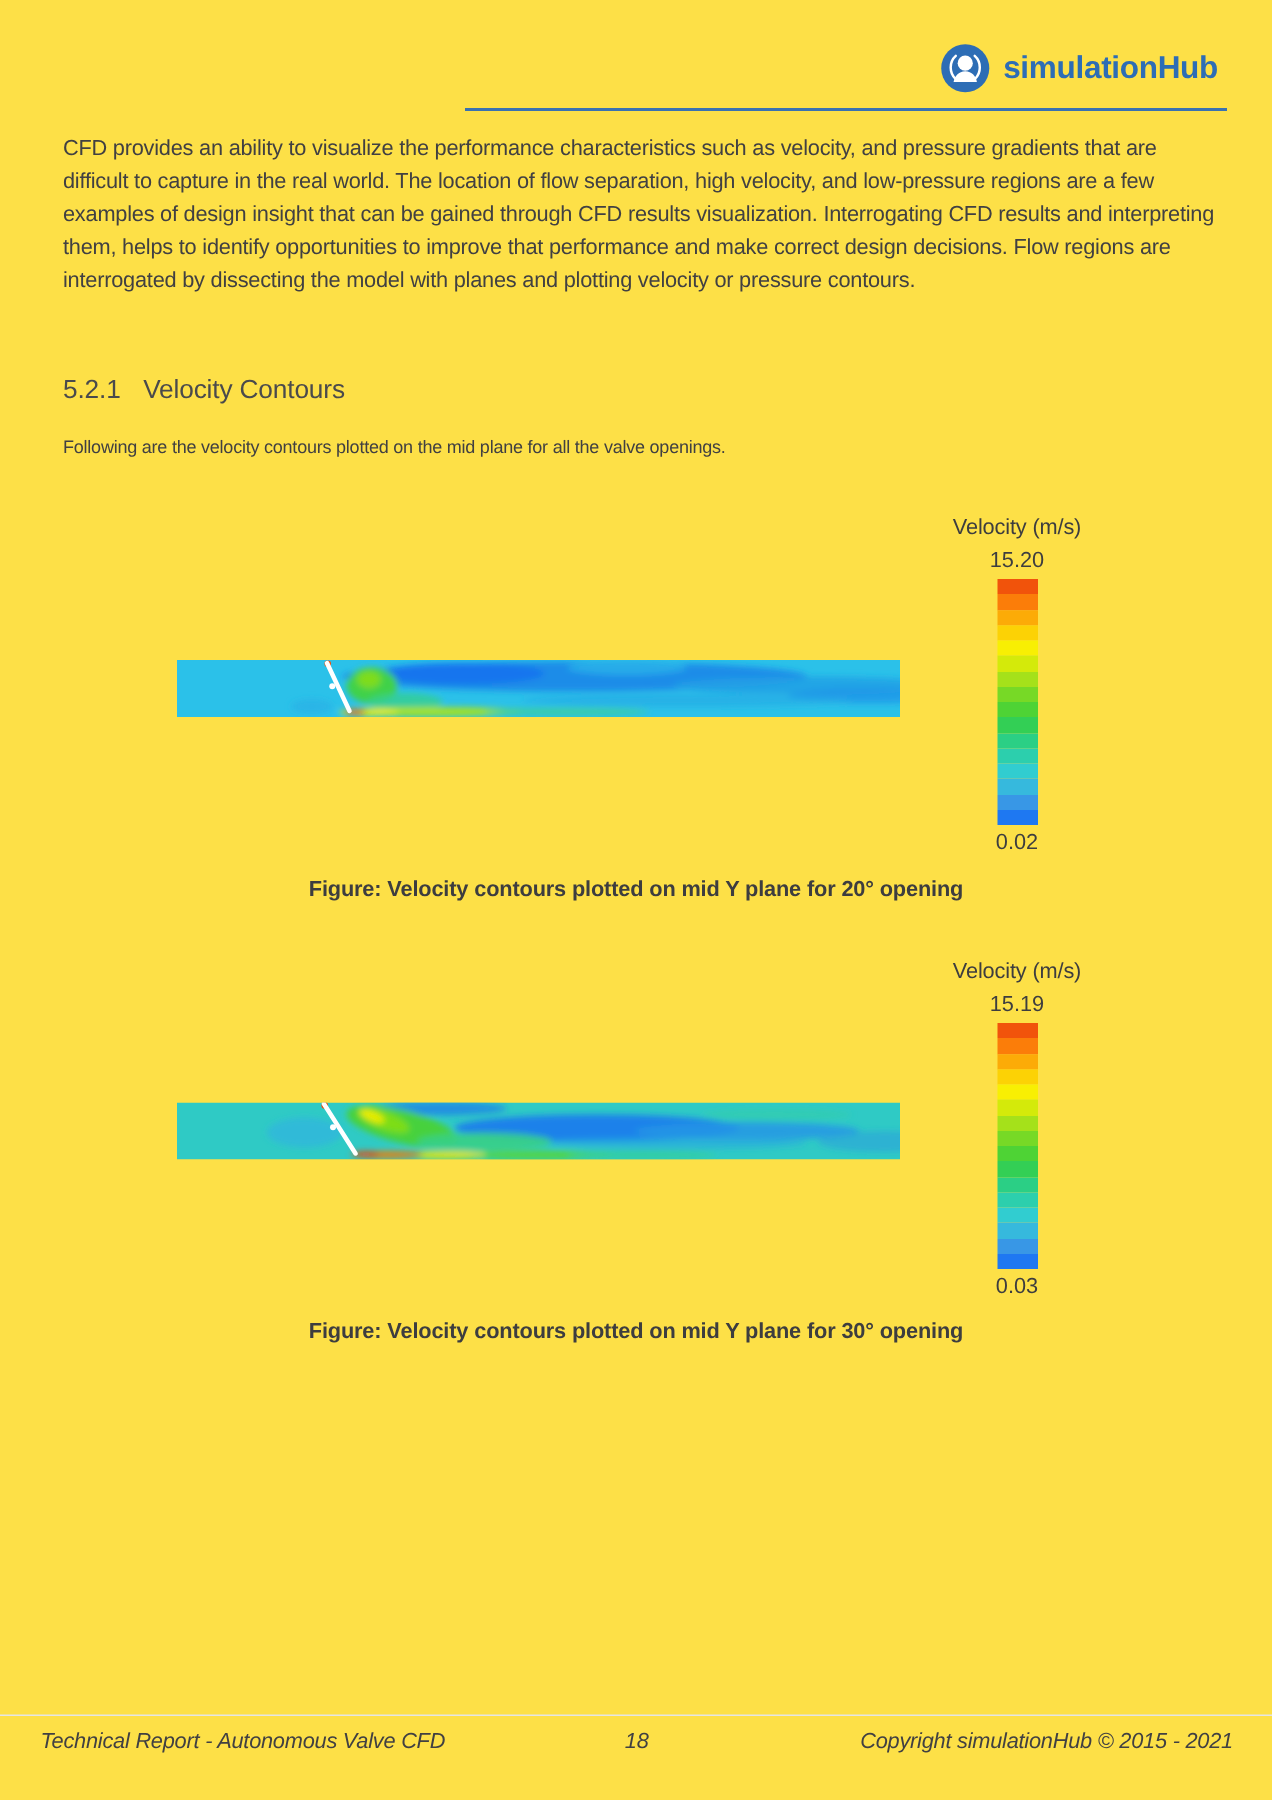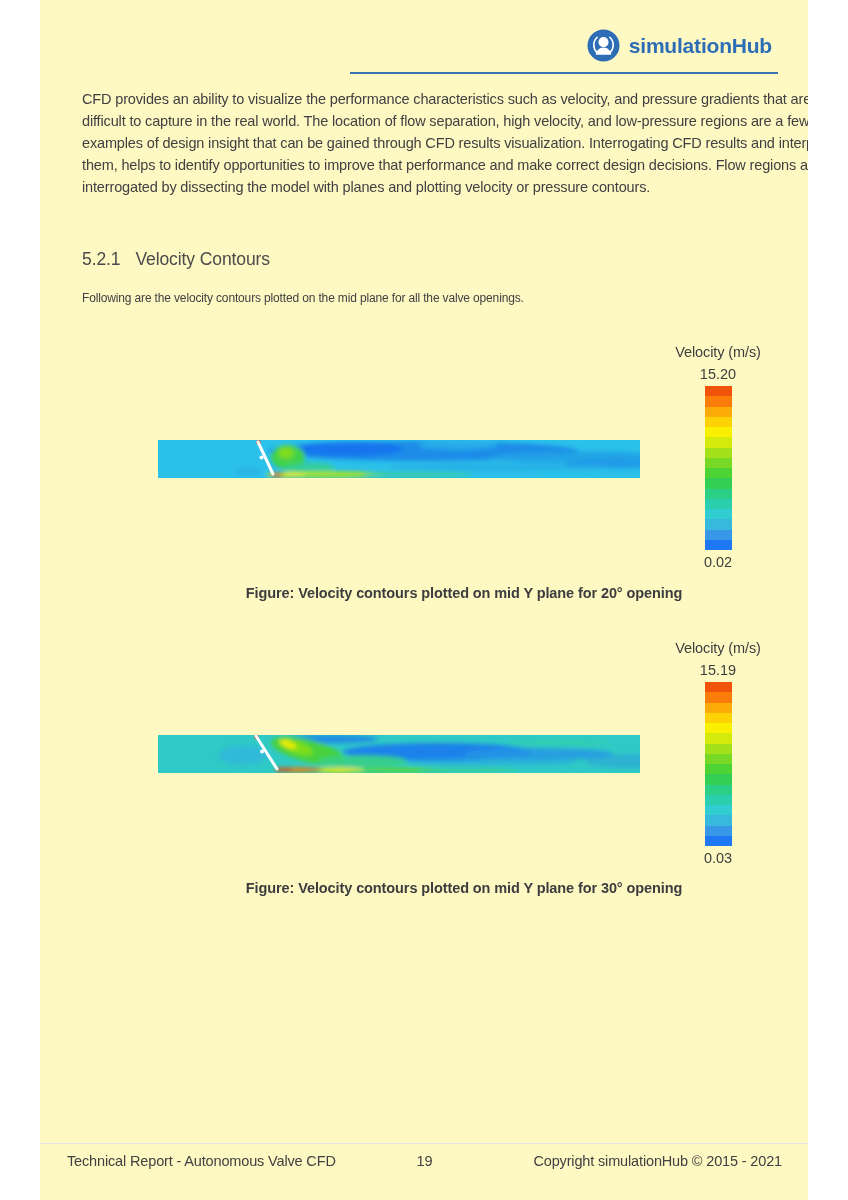--- a/index.html
+++ b/index.html
@@ -1,19 +1,19 @@
 <!DOCTYPE html>
 <html><head>
 <meta charset="utf-8">
 <style>
   * { margin:0; padding:0; box-sizing:border-box; }
   html,body { background:#ffffff; }
   body { font-family:"Liberation Sans", sans-serif; color:#414042; }
   .page {
-    position:relative; width:768px; height:1200px; background:#fef9c3;
+    position:relative; width:848px; height:1200px; background:#fde047;
     overflow:hidden; margin:0 auto;
   }
   
   .brand { position:absolute; top:29px; right:36px; display:flex; align-items:center; gap:9px; }
   .brand-name { font-size:21px; font-weight:bold; color:#2d6db5; letter-spacing:-0.2px; }
   .logo-icon { width:33px; height:33px; display:block; }
   .header-rule { position:absolute; top:72px; left:310px; right:30px; height:2px; background:#3a72b0; }
   
   .intro { position:absolute; top:88px; left:42px; width:768px; font-size:14.5px;
            line-height:22px; letter-spacing:-0.15px; color:#414042; }
@@ -34,21 +34,21 @@
   .plot-1 { top:440px; }
   .plot-2 { top:735px; }
   .caption { position:absolute; left:0; width:848px; text-align:center; font-weight:bold;
              font-size:14.5px; color:#3d3d3f; letter-spacing:-0.1px; }
   .caption-1 { top:585px; }
   .caption-2 { top:880px; }
   
   .footer-rule { position:absolute; top:1143px; left:0; right:0; height:1px; background:#e5e5e5; }
   .footer { position:absolute; top:1153px; left:27px; right:26px; display:grid;
             grid-template-columns:1fr auto 1fr; align-items:center; font-size:14.5px;
-            letter-spacing:-0.15px; color:#414042; }
+            letter-spacing:-0.15px; color:#414042;font-style:italic; }
   .footer-left { text-align:left; }
   .footer-page { text-align:center; }
   .footer-right { text-align:right;margin-left:32px; }
 </style>
 </head>
 <body>
 
 <div class="page">
 
   <div class="brand">
@@ -178,17 +178,17 @@
     <circle cx="98.5" cy="2" r="2.2" fill="#ee4a0d"></circle>
     <line x1="98" y1="1" x2="119" y2="34" stroke="#ffffff" stroke-width="3" stroke-linecap="round"></line>
     <circle cx="104" cy="16.5" r="2" fill="#ffffff"></circle>
   </svg>
 
   <div class="caption caption-2">Figure: Velocity contours plotted on mid Y plane for 30° opening</div>
 
   <div class="footer-rule"></div>
   <div class="footer">
     <span class="footer-left">Technical Report - Autonomous Valve CFD</span>
-    <span class="footer-page">19</span>
+    <span class="footer-page">18</span>
     <span class="footer-right">Copyright simulationHub © 2015 - 2021</span>
   </div>
 
 </div>
 
 </body></html>

